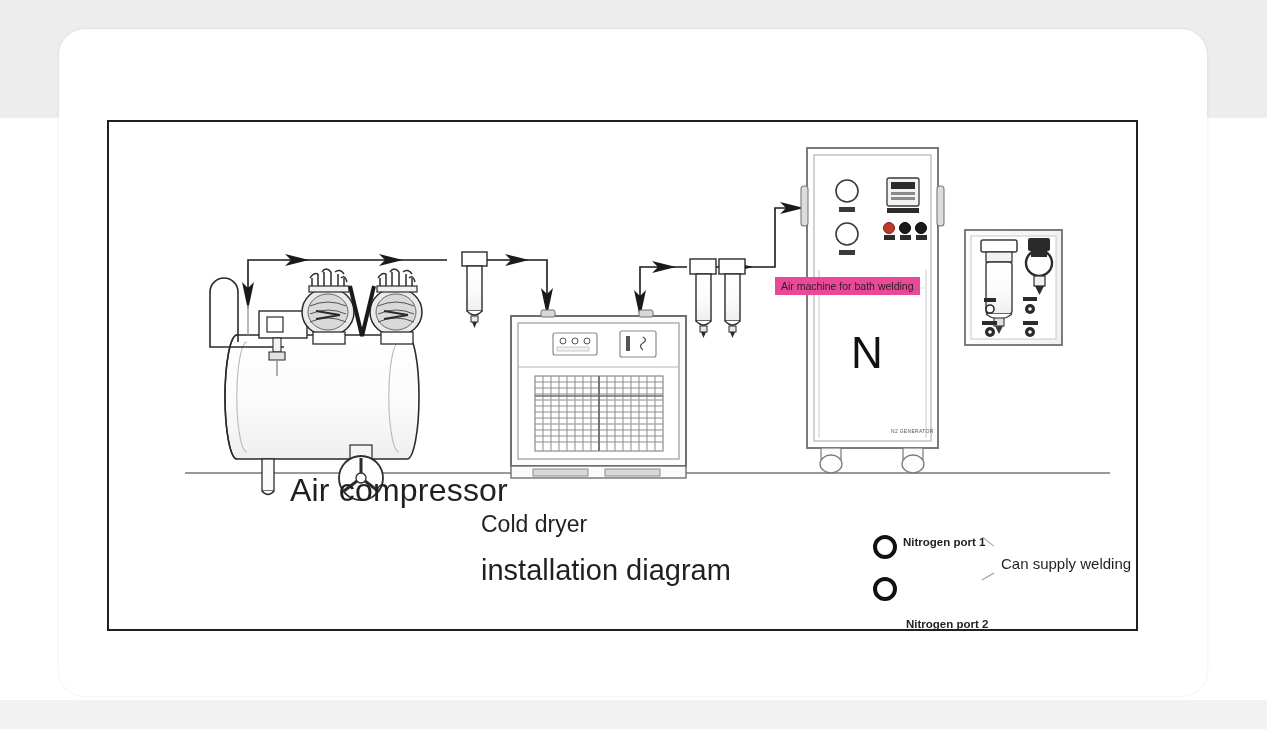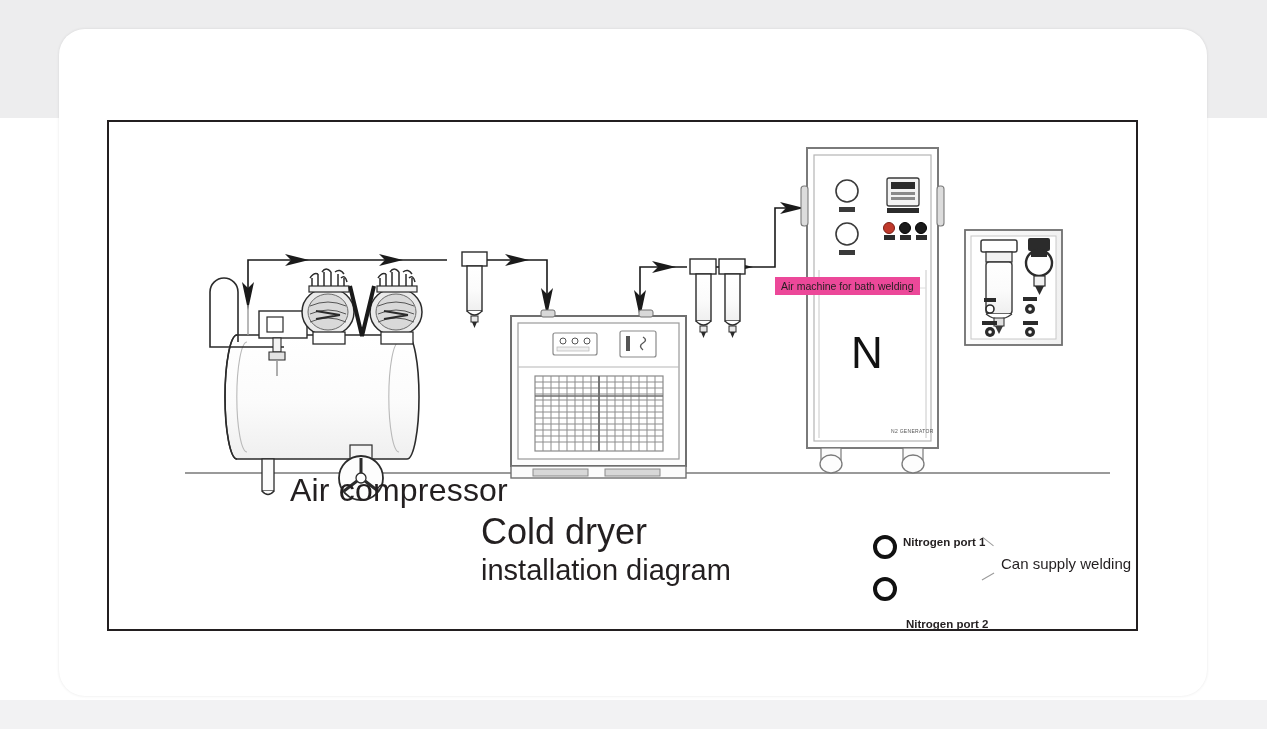--- a/index.html
+++ b/index.html
@@ -59,21 +59,21 @@
     color: #231f20;
     white-space: nowrap;
   }
   .lbl-air-compressor {
     left: 290px; top: 472px;
     font-size: 32px;
     letter-spacing: .2px;
   }
   .lbl-cold-dryer-1 {
     left: 481px; top: 511px;
-    font-size: 36px;
+    font-size: 23px;
   }
   .lbl-cold-dryer-2 {
     left: 481px; top: 554px;
     font-size: 29px;
     text-align: right;
   }
   .lbl-nitrogen-machine {
     left: 790px; top: 492px;
     font-size: 25px;
   }

